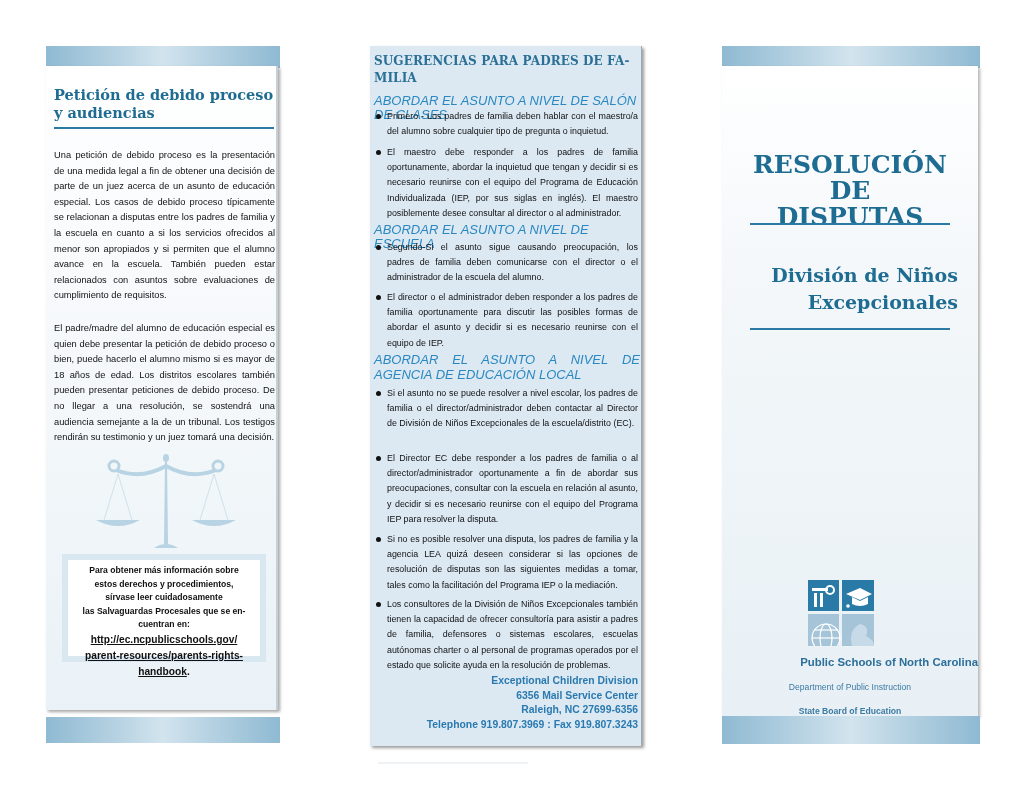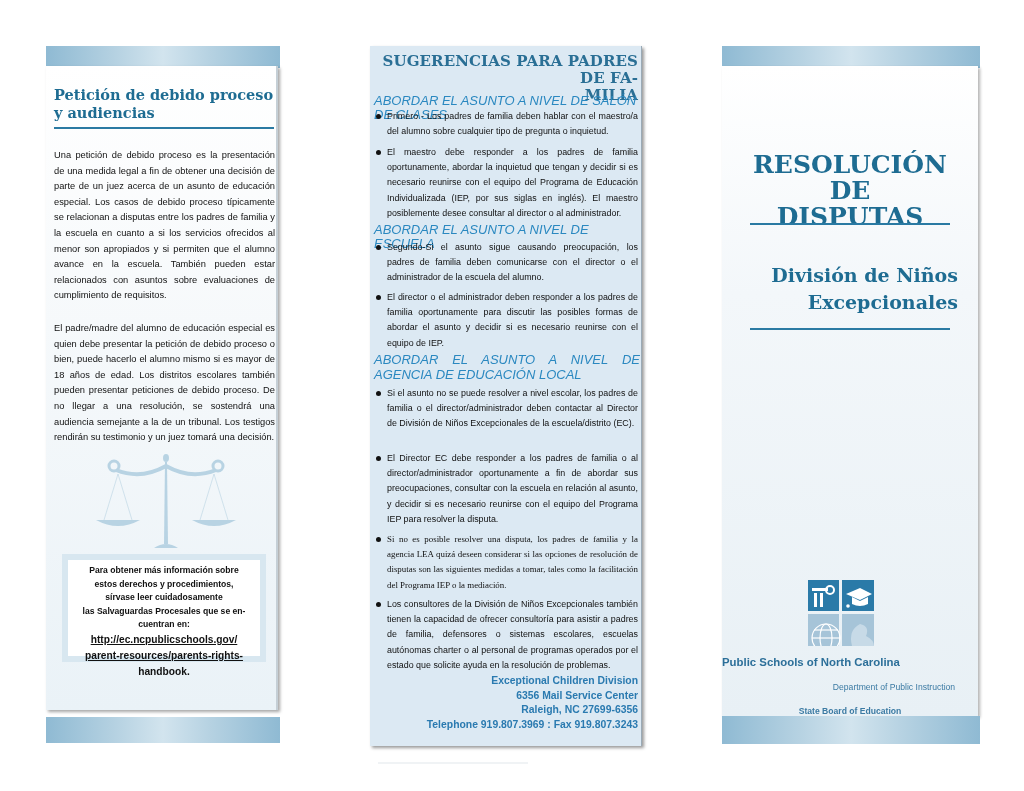--- a/index.html
+++ b/index.html
@@ -47,22 +47,22 @@
   .info-link { text-decoration: underline; font-size: 10.2px; line-height: 16px; display: block; }
 
   
   .mid-panel {
     position: absolute; left: 370px; top: 46px; width: 272px; height: 700px;
     background: #dce9f3;
     box-shadow: 2px 2px 3px rgba(0,0,0,0.4);
     border-right: 1px solid #9aaab6;
   }
   .mid-title {
-    position: absolute; left: 4px; top: 7px; width: 264px; text-align: right;
-    font-family: "DejaVu Serif", serif; font-weight: bold; font-size: 15px; line-height: 17px;
+    position: absolute; left: 4px; top: 7px; width: 264px; text-align: left;
+    font-family: "DejaVu Serif", serif; font-weight: bold; font-size: 12px; line-height: 17px;
     color: #2a6f95; letter-spacing: 0.1px;
   }
   .section-head {
     position: absolute; left: 4px; width: 266px;
     font-size: 13px; line-height: 14px; color: #2a88c0; text-transform: uppercase; font-style: italic;
   }
   .bullet {
     position: absolute; left: 4px; width: 264px;
     font-size: 8.9px; line-height: 15.2px; text-align: justify; color: #111;
     padding-left: 13px;
@@ -91,21 +91,21 @@
     color: #1e6c92;
   }
   .cover-rule { position: absolute; left: 28px; width: 200px; height: 2px; background: #2a7aa3; }
   .cover-subtitle {
     position: absolute; left: 0; top: 196px; width: 256px; text-align: right;
     font-family: "DejaVu Serif", serif; font-weight: bold; font-size: 19px; line-height: 27px;
     color: #1e6c92;
   }
   .logo { position: absolute; left: 86px; top: 514px; width: 66px; height: 66px; }
   .org-name {
-    position: absolute; left: 0; top: 589px; width: 256px; text-align: left;
+    position: absolute; left: 0; top: 589px; width: 256px; text-align: right;
     font-weight: bold; font-size: 11.4px; color: #2c6f99; line-height: 14px;
   }
   .org-sub {
     position: absolute; left: 0; width: 256px; text-align: center;
     font-size: 8.6px; color: #3b7aa3; line-height: 11px;
   }
 </style>
 </head>
 <body>
 
@@ -135,21 +135,21 @@
 
   <div class="info-box">
     <div class="info-inner">
       <div>Para obtener más información sobre</div>
       <div>estos derechos y procedimientos,</div>
       <div>sírvase leer cuidadosamente</div>
       <div>las Salvaguardas Procesales que se en-</div>
       <div>cuentran en:</div>
       <a class="info-link">http://ec.ncpublicschools.gov/</a>
       <a class="info-link">parent-resources/parents-rights-</a>
-      <span class="info-link" style="display:inline; text-decoration:none;"><a style="color:#111;">handbook</a><span>.</span></span>
+      <span class="info-link" style="display:inline; text-decoration:none;"><a style="text-decoration:underline; color:#111;">handbook</a><span>.</span></span>
     </div>
   </div>
 </div>
 <div class="bar" style="left:46px; top:717px; width:234px; height:26px;"></div>
 
 <div class="mid-panel">
   <div class="mid-title">
     <div>SUGERENCIAS PARA PADRES DE FA-</div>
     <div>MILIA</div>
   </div>
@@ -158,21 +158,21 @@
   <div class="bullet" style="top:63px;"><span class="dot"></span><span>Primero - Los padres de familia deben hablar con el maestro/a del alumno sobre cualquier tipo de pregunta o inquietud.</span></div>
   <div class="bullet" style="top:99px;"><span class="dot"></span><span>El maestro debe responder a los padres de familia oportunamente, abordar la inquietud que tengan y decidir si es necesario reunirse con el equipo del Programa de Educación Individualizada (IEP, por sus siglas en inglés). El maestro posiblemente desee consultar al director o al administrador.</span></div>
 
   <div class="section-head" style="top:177px;">ABORDAR EL ASUNTO A NIVEL DE ESCUELA</div>
   <div class="bullet" style="top:194px;"><span class="dot"></span><span>Segundo-Si el asunto sigue causando preocupación, los padres de familia deben comunicarse con el director o el administrador de la escuela del alumno.</span></div>
   <div class="bullet" style="top:244px;"><span class="dot"></span><span>El director o el administrador deben responder a los padres de familia oportunamente para discutir las posibles formas de abordar el asunto y decidir si es necesario reunirse con el equipo de IEP.</span></div>
 
   <div class="section-head" style="top:306px; line-height:15px; text-align:justify;">ABORDAR EL ASUNTO A NIVEL DE AGENCIA DE EDUCACIÓN LOCAL</div>
   <div class="bullet" style="top:340px;"><span class="dot"></span><span>Si el asunto no se puede resolver a nivel escolar, los padres de familia o el director/administrador deben contactar al Director de División de Niños Excepcionales de la escuela/distrito (EC).</span></div>
   <div class="bullet" style="top:405px;"><span class="dot"></span><span>El Director EC debe responder a los padres de familia o al director/administrador oportunamente a fin de abordar sus preocupaciones, consultar con la escuela en relación al asunto, y decidir si es necesario reunirse con el equipo del Programa IEP para resolver la disputa.</span></div>
-  <div class="bullet" style="top:486px;font-family:Liberation Serif, serif;"><span class="dot"></span><span>Si no es posible resolver una disputa, los padres de familia y la agencia LEA quizá deseen considerar si las opciones de resolución de disputas son las siguientes medidas a tomar, tales como la facilitación del Programa IEP o la mediación.</span></div>
+  <div class="bullet" style="top:486px;"><span class="dot"></span><span>Si no es posible resolver una disputa, los padres de familia y la agencia LEA quizá deseen considerar si las opciones de resolución de disputas son las siguientes medidas a tomar, tales como la facilitación del Programa IEP o la mediación.</span></div>
   <div class="bullet" style="top:551px;"><span class="dot"></span><span>Los consultores de la División de Niños Excepcionales también tienen la capacidad de ofrecer consultoría para asistir a padres de familia, defensores o sistemas escolares, escuelas autónomas charter o al personal de programas operados por el estado que solicite ayuda en la resolución de problemas.</span></div>
 
   <div class="contact">
     <div>Exceptional Children Division</div>
     <div>6356 Mail Service Center</div>
     <div>Raleigh, NC 27699-6356</div>
     <div>Telephone 919.807.3969 : Fax 919.807.3243</div>
   </div>
 </div>
 <div class="faint-line"></div>
@@ -202,15 +202,15 @@
       <circle cx="18" cy="58" r="14"></circle>
       <ellipse cx="18" cy="58" rx="6" ry="14"></ellipse>
       <line x1="4" y1="58" x2="32" y2="58"></line>
       <line x1="6" y1="50" x2="30" y2="50"></line>
     </g>
     <path d="M44 66 Q40 50 52 44 Q62 46 58 56 Q66 60 66 66 Z" fill="#c7dae7"></path>
   </svg>
 
   <div class="org-name">Public Schools of North Carolina</div>
   <div class="org-sub" style="top:640px;font-weight:bold;">State Board of Education</div>
-  <div class="org-sub" style="top:616px;margin-left:44px;">Department of Public Instruction</div>
+  <div class="org-sub" style="top:616px;">Department of Public Instruction</div>
 </div>
 <div class="bar" style="left:722px; top:716px; width:258px; height:28px;"></div>
 
 </body></html>

